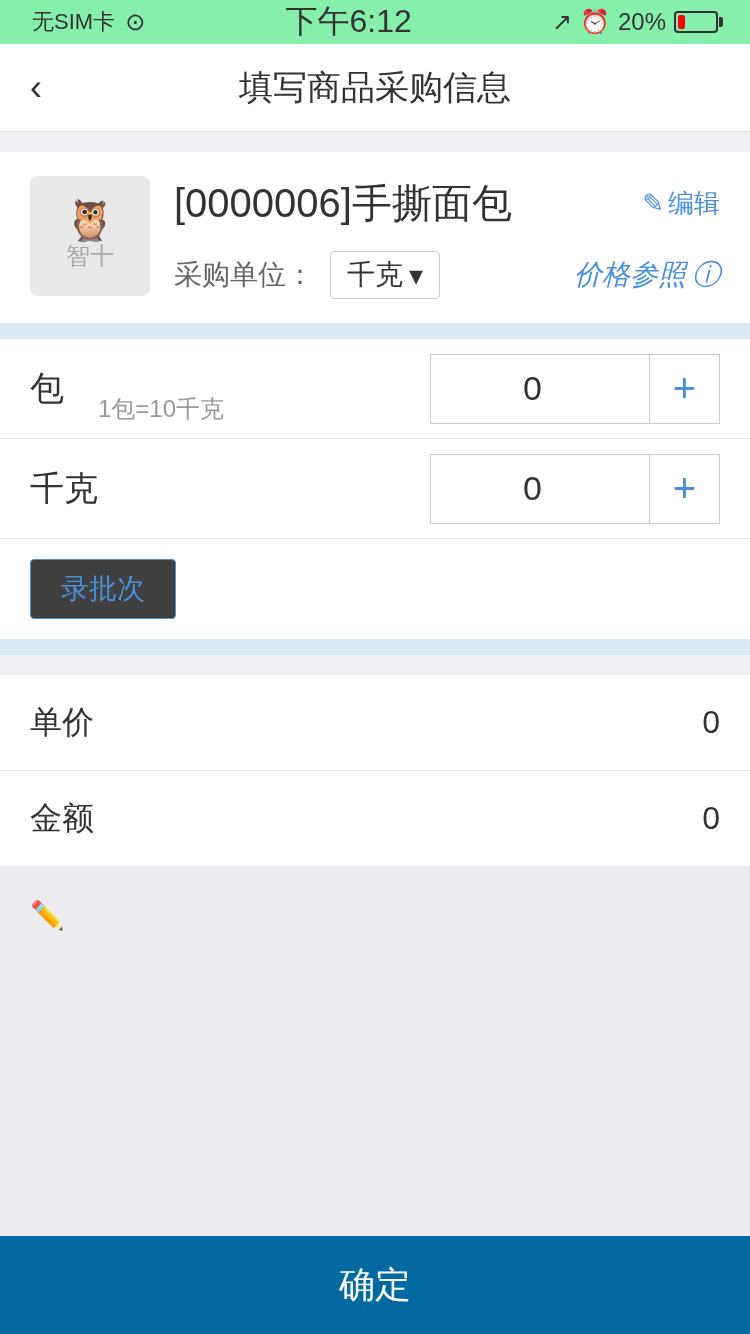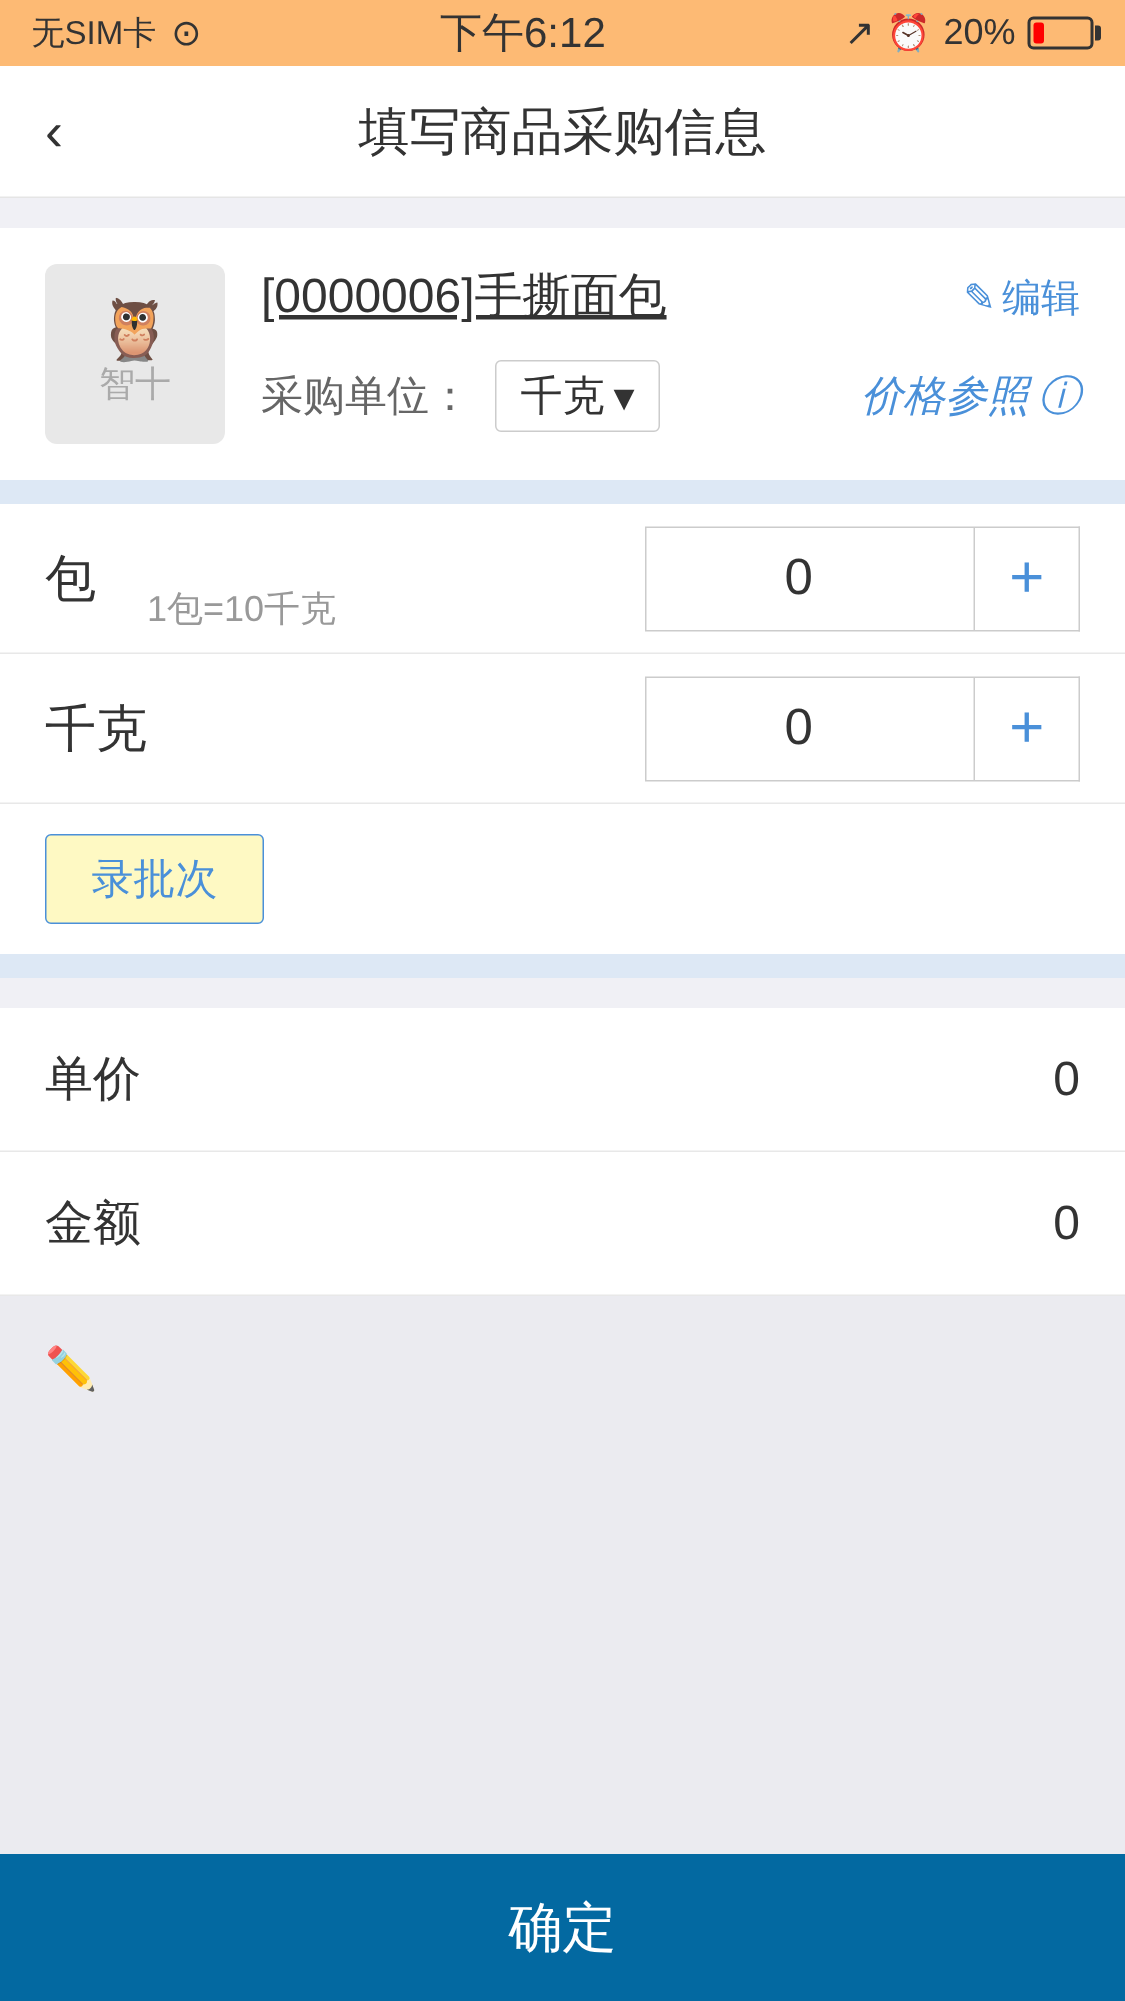--- a/index.html
+++ b/index.html
@@ -9,30 +9,30 @@
       min-height: 1334px;
       font-family: -apple-system, "PingFang SC", "Helvetica Neue", sans-serif;
       background: #f0f0f5;
       font-size: 32px;
       color: #333;
     }
 
     
     .status-bar {
       height: 44px;
-      background: #fdba74;
+      background: #86efac;
       display: flex;
       align-items: center;
       justify-content: space-between;
-      padding: 0 21px;
+      padding: 0 32px;
       font-size: 24px;
       color: #333;
     }
     .status-left { display: flex; align-items: center; gap: 10px; }
-    .status-center { font-size: 28px; font-weight: 500; }
+    .status-center { font-size: 32px; font-weight: 500; }
     .status-right { display: flex; align-items: center; gap: 8px; font-size: 24px; }
     .battery {
       width: 44px;
       height: 22px;
       border: 2px solid #333;
       border-radius: 4px;
       position: relative;
       display: inline-flex;
       align-items: center;
       padding: 2px;
@@ -105,24 +105,23 @@
       line-height: 1;
     }
     .product-info { flex: 1; }
     .product-name-row {
       display: flex;
       justify-content: space-between;
       align-items: center;
       margin-bottom: 20px;
     }
     .product-name {
-      font-size: 32px;
+      font-size: 40px;
       color: #333;
       font-weight: 500;
-      text-decoration: underline;
     }
     .edit-btn {
       font-size: 26px;
       color: #4a90d9;
       display: flex;
       align-items: center;
       gap: 4px;
       cursor: pointer;
     }
     .purchase-unit-row {
@@ -225,21 +224,21 @@
       height: 100px;
       background: #fff;
     }
     .summary-text {
       font-size: 32px;
       color: #333;
     }
     .record-btn {
       border: 1px solid #4a90d9;
       color: #4a90d9;
-      background: #fef9c3;
+      background: #404040;
       padding: 10px 30px;
       font-size: 28px;
       border-radius: 4px;
       cursor: pointer;
     }
 
     
     .price-section {
       background: #fff;
       margin-top: 20px;

